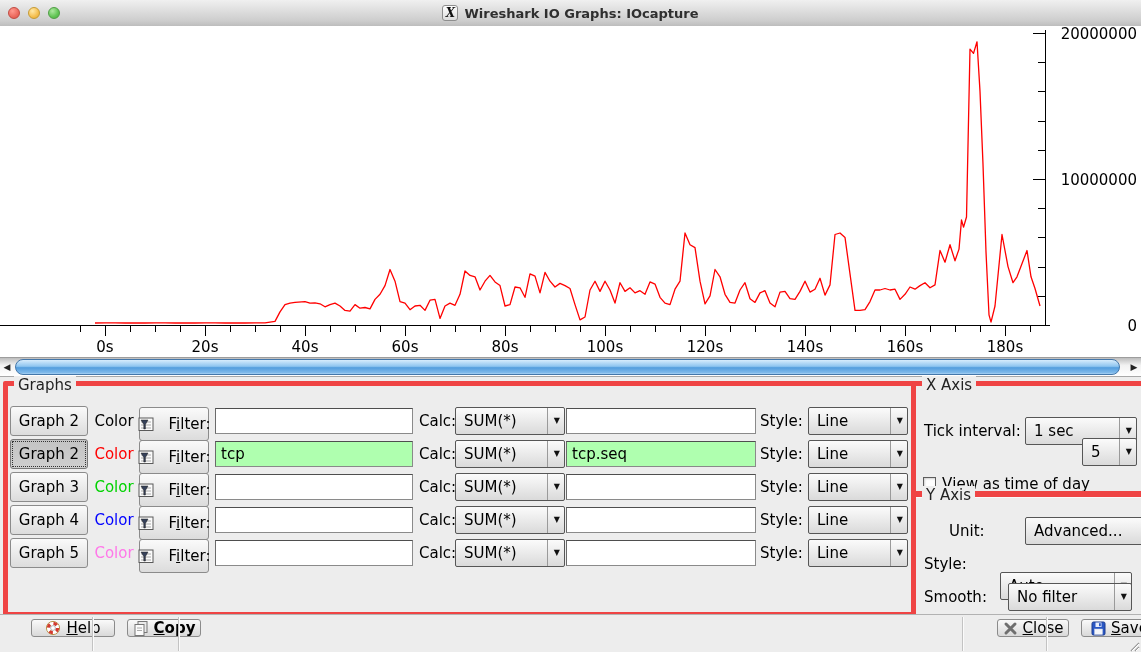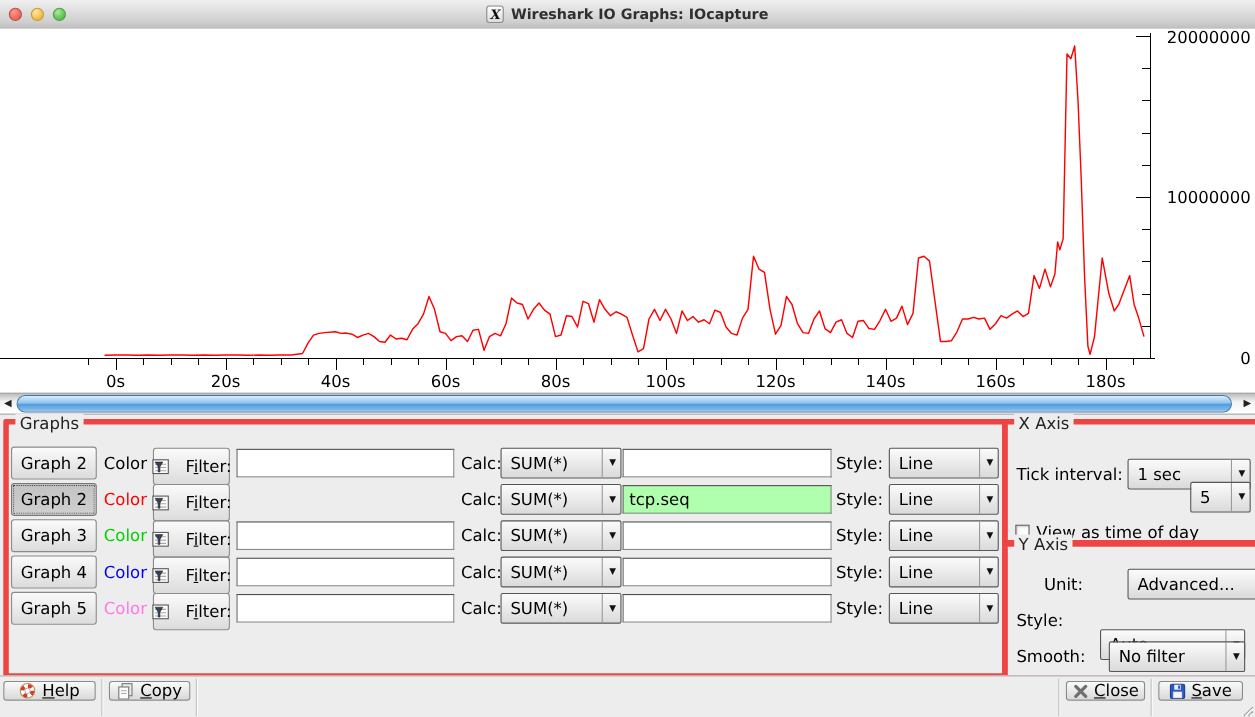--- a/index.html
+++ b/index.html
@@ -114,21 +114,21 @@
   
   .footer{
     position:absolute;left:0;top:614px;width:1141px;height:38px;
     background:#ededed;border-top:1px solid #b2b2b2;
   }
   .fsep{position:absolute;top:2px;width:1px;height:34px;background:#c3c3c3;box-shadow:1px 0 0 #fbfbfb;}
   .fbtn-big{
     position:absolute;top:4px;height:18px;
     background:linear-gradient(#fafafa,#d9d9d9);border:1px solid #8b8b8b;border-radius:3px;
     display:flex;align-items:center;justify-content:center;gap:5px;
-    font:15px "DejaVu Sans","Liberation Sans",sans-serif;padding:0 10px;
+    font:15px "DejaVu Sans","Liberation Sans",sans-serif;padding:0 10px;margin-left:28px;
   }
   .grip{position:absolute;right:1px;bottom:1px;width:14px;height:14px;}
   u{text-decoration:underline;}
   .icon-svg{display:block;}
 </style>
 </head>
 <body>
 
 <div class="window">
 
@@ -261,20 +261,21 @@
             <svg class="icon-svg" width="17" height="15">
               <rect x="1" y="1" width="14" height="12.5" fill="#fbfbfb" stroke="#5a5a5a"></rect>
               <line x1="3" y1="5" x2="13" y2="5" stroke="#a9a9a9"></line>
               <line x1="3" y1="8" x2="13" y2="8" stroke="#a9a9a9"></line>
               <line x1="3" y1="11" x2="13" y2="11" stroke="#a9a9a9"></line>
               <path d="M3,3 L10,3 L7.4,7.5 L7.4,12 L5.8,12 L5.8,7.5 Z" fill="#36415a" stroke="#222" stroke-width="0.5"></path>
             </svg>
           </span>
         <span>F<u>i</u>lter:</span>
       </button>
+      <input class="finput filled" value="tcp" style="">
       <span class="clabel">Calc:</span>
       <div class="combo calc-combo">
           <span>SUM(*)</span>
           <span class="combo-arrow">▼</span>
         </div>
       <input class="ffield filled" value="tcp.seq" style="">
       <span class="slabel">Style:</span>
       <div class="combo style-combo">
           <span>Line</span>
           <span class="combo-arrow">▼</span>
@@ -420,21 +421,21 @@
       <span>
           <svg class="icon-svg" width="16" height="16">
             <circle cx="8" cy="8" r="6.6" fill="#ffffff" stroke="#b9974e"></circle>
             <circle cx="8" cy="8" r="4.6" fill="none" stroke="#d23b2f" stroke-width="3.4" stroke-dasharray="3.6 3.6"></circle>
             <circle cx="8" cy="8" r="2.4" fill="#ffffff" stroke="#999" stroke-width="0.7"></circle>
           </svg>
         </span>
       <span><u>H</u>elp</span>
     </button>
     <div class="fsep" style="left:92px;"></div>
-    <button class="fbtn-big" style="left:99px;width:74px;">
+    <button class="fbtn-big" style="left:99px;width:74px;font-weight:bold;">
       <span>
           <svg class="icon-svg" width="16" height="16">
             <rect x="5" y="1.5" width="9" height="11" fill="#eaeaea" stroke="#777"></rect>
             <rect x="2" y="4.5" width="9" height="11" fill="#fbfbfb" stroke="#777"></rect>
             <line x1="4" y1="8" x2="9" y2="8" stroke="#aaa"></line>
             <line x1="4" y1="10.5" x2="9" y2="10.5" stroke="#aaa"></line>
           </svg>
         </span>
       <span><u>C</u>opy</span>
     </button>

